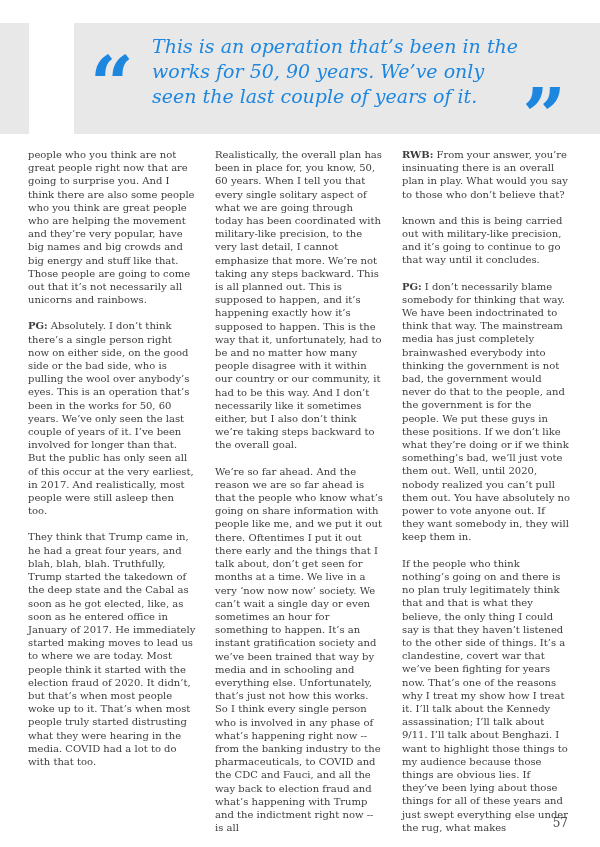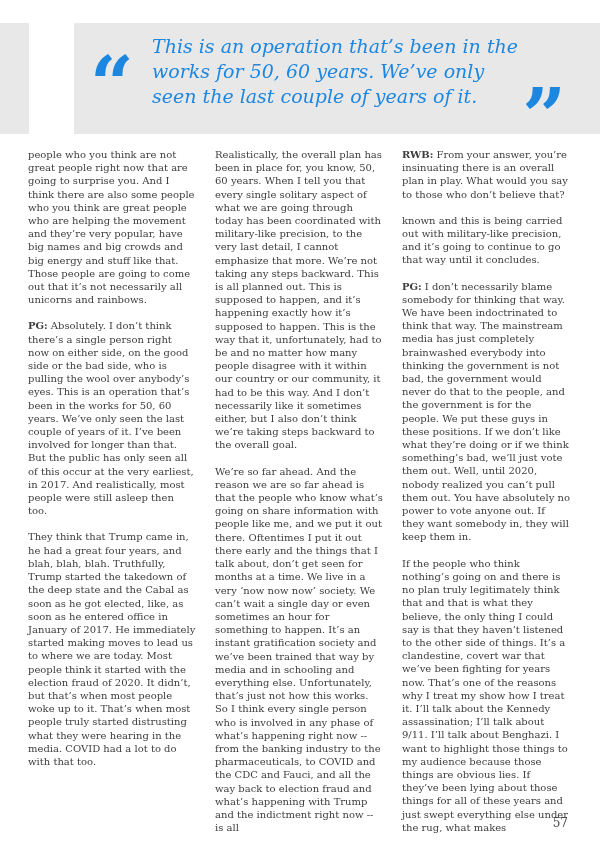--- a/index.html
+++ b/index.html
@@ -58,21 +58,21 @@
     font-size: 12px; color: #474747;
   }
 </style>
 </head>
 <body>
 
 <div class="quote-band">
   <div class="band-stub"></div>
   <div class="band-main">
     <span class="open-quote">“</span>
-    <div class="quote-text">This is an operation that’s been in the works for 50, 60 years. We’ve only seen the last couple of years of it.</div>
+    <div class="quote-text">This is an operation that’s been in the works for 50, 90 years. We’ve only seen the last couple of years of it.</div>
     <span class="close-quote">”</span>
   </div>
 </div>
 
 <div class="content">
 
   <div class="col">
     <p><span>people who you think are not great people right now that are going to surprise you. And I think there are also some people who you think are great people who are helping the movement and they’re very popular, have big names and big crowds and big energy and stuff like that. Those people are going to come out that it’s not necessarily all unicorns and rainbows.</span></p>
     <p><strong class="speaker">PG:</strong><span>Absolutely. I don’t think there’s a single person right now on either side, on the good side or the bad side, who is pulling the wool over anybody’s eyes. This is an operation that’s been in the works for 50, 60 years. We’ve only seen the last couple of years of it. I’ve been involved for longer than that. But the public has only seen all of this occur at the very earliest, in 2017. And realistically, most people were still asleep then too.</span></p>
     <p><span>They think that Trump came in, he had a great four years, and blah, blah, blah. Truthfully, Trump started the takedown of the deep state and the Cabal as soon as he got elected, like, as soon as he entered office in January of 2017. He immediately started making moves to lead us to where we are today. Most people think it started with the election fraud of 2020. It didn’t, but that’s when most people woke up to it. That’s when most people truly started distrusting what they were hearing in the media. COVID had a lot to do with that too.</span></p>

